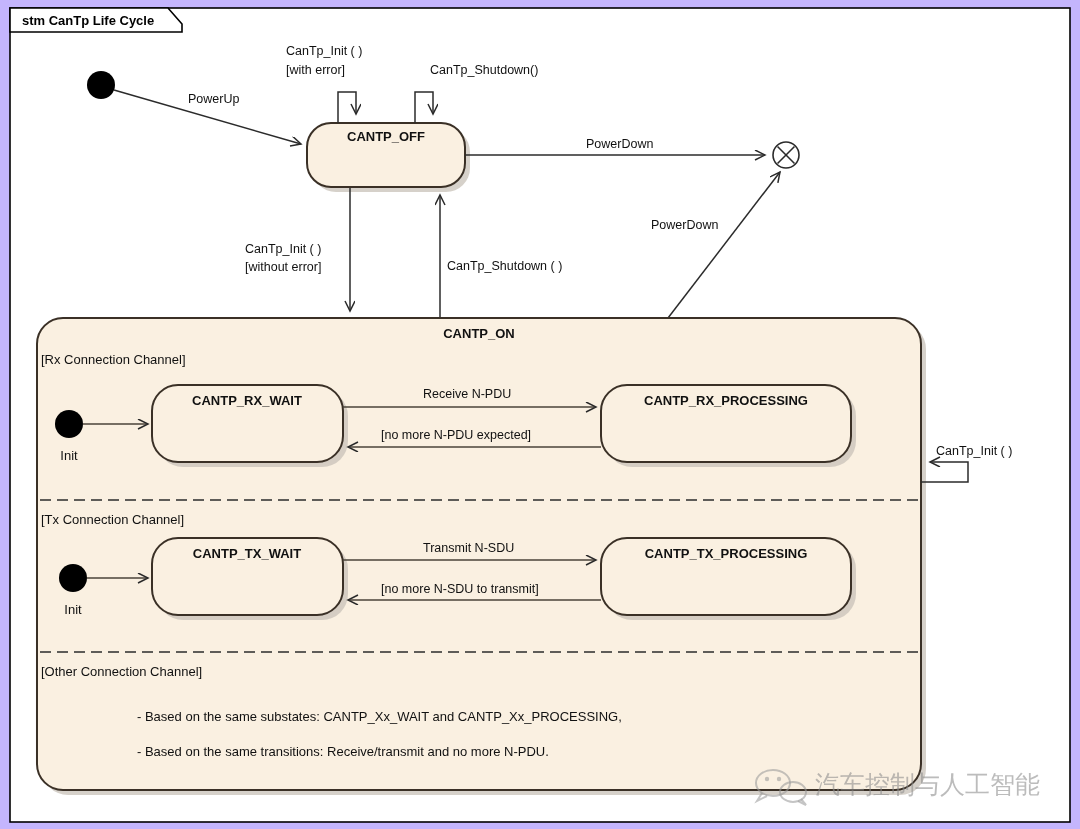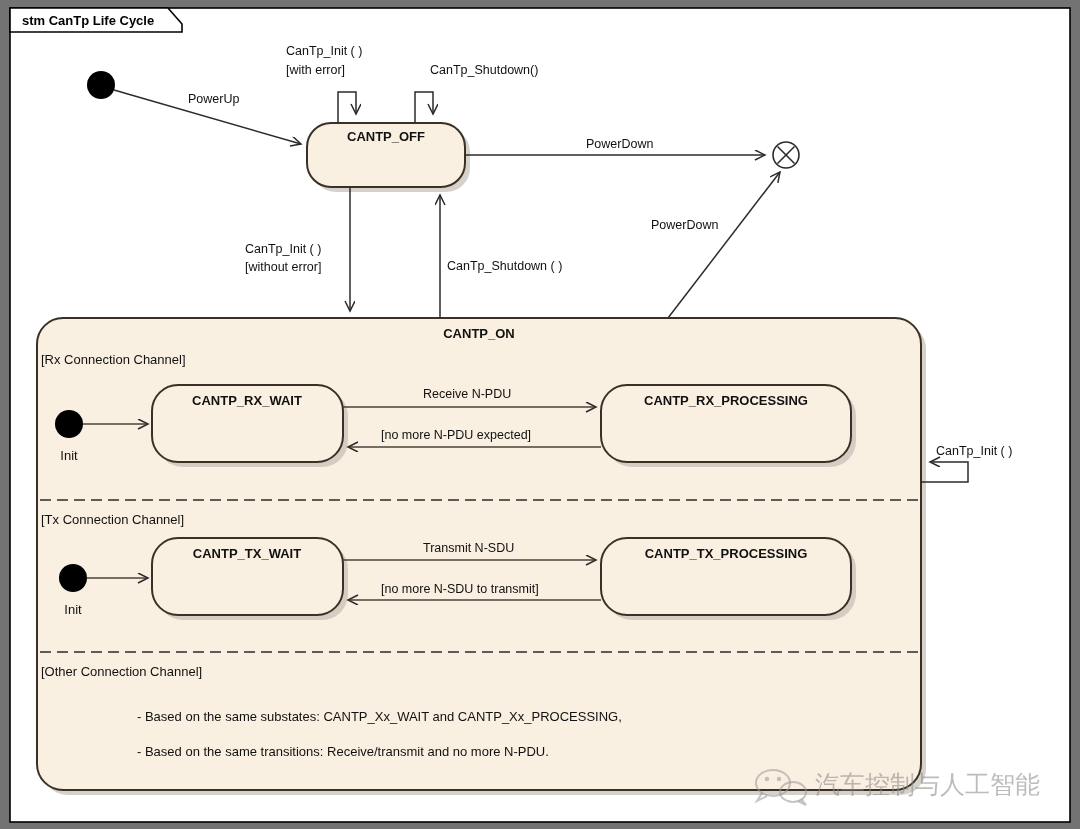--- a/index.html
+++ b/index.html
@@ -7,21 +7,21 @@
     padding: 0;
     background: #ffffff;
   }
   body {
     font-family: "Liberation Sans", sans-serif;
   }
   #canvas {
     position: relative;
     width: 1080px;
     height: 829px;
-    background: #737373;
+    background: #c4b5fd;
     overflow: hidden;
   }
   svg#diagram {
     position: absolute;
     left: 0;
     top: 0;
     width: 1080px;
     height: 829px;
   }
   .frame-rect {

